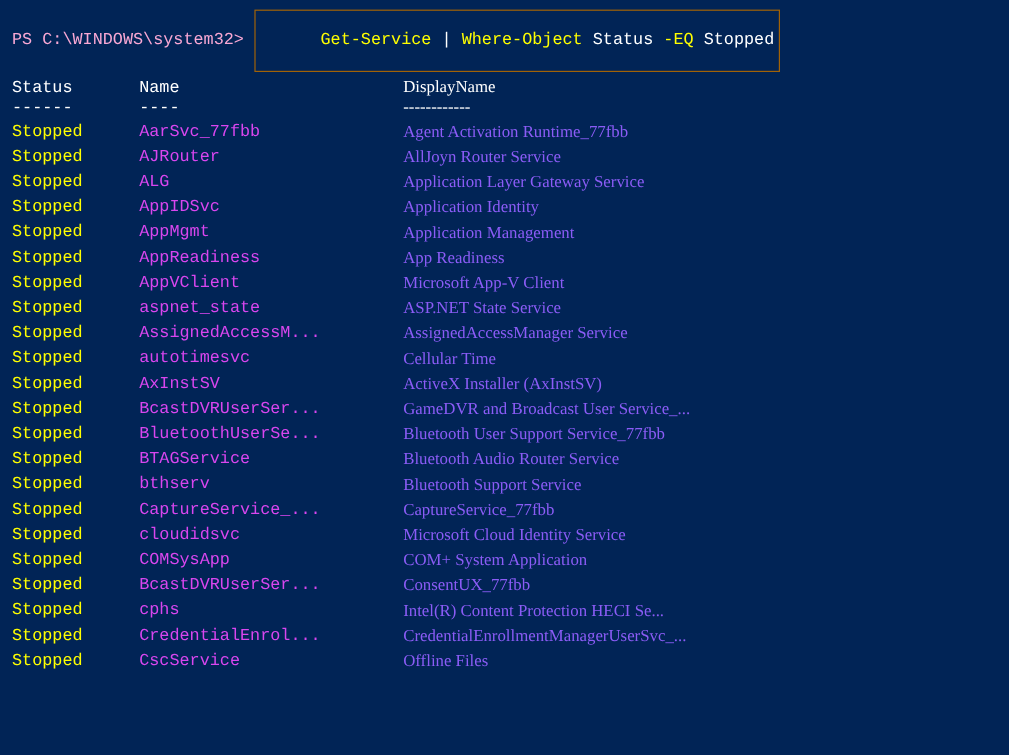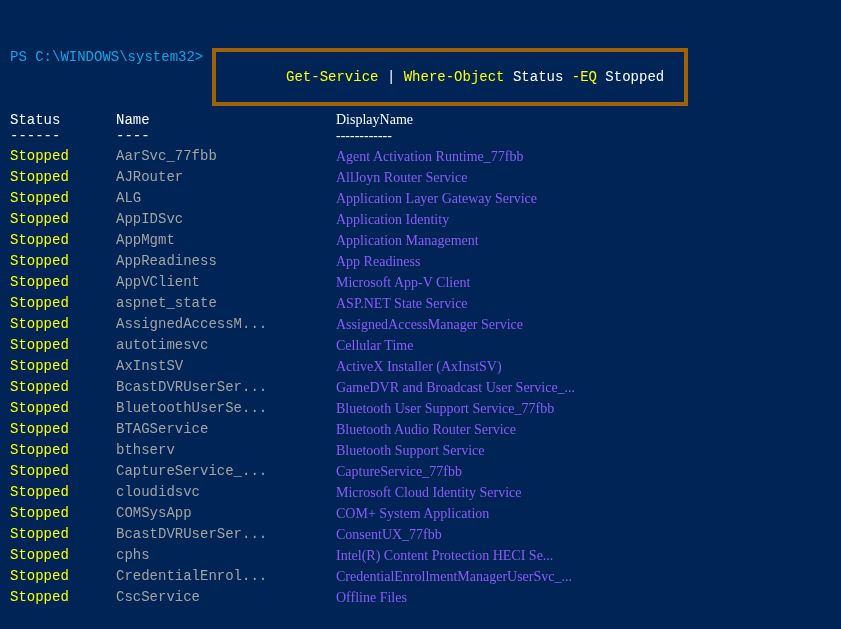--- a/index.html
+++ b/index.html
@@ -13,30 +13,29 @@
       padding: 8px 10px;
       overflow: hidden;
     }
     .prompt-line {
       display: flex;
       align-items: center;
       margin-bottom: 6px;
       flex-wrap: nowrap;
     }
     .prompt-text {
-      color: #0ea5e9;
+      color: #f9a8d4;
       white-space: pre;
       text-align: right;
     }
     .command-box {
-      border: 4px solid #a16207;
-      padding: 1px 20px;
+      border: 1px solid #a16207;
+      padding: 1px 4px;
       display: inline;
       white-space: pre;
-      margin-top: 40px;
     }
     .cmd-get-service { color: #ffff00; }
     .cmd-pipe { color: #ffffff; }
     .cmd-where-object { color: #ffff00; }
     .cmd-status { color: #ffffff; }
     .cmd-eq { color: #ffff00; }
     .cmd-stopped { color: #ffffff; }
 
     .table-container {
       margin-top: 2px;
@@ -56,21 +55,21 @@
       margin-bottom: 2px;
     }
     .data-row {
       display: flex;
       line-height: 1.5;
     }
     .data-row .col-status {
       color: #ffff00;
     }
     .data-row .col-name {
-      color: #a3a3a3;
+      color: #d946ef;
     }
     .data-row .col-display {
       color: #8b5cf6;
     }
   </style>
 </head>
 <body>
 
 <div>
   <div class="prompt-line">

